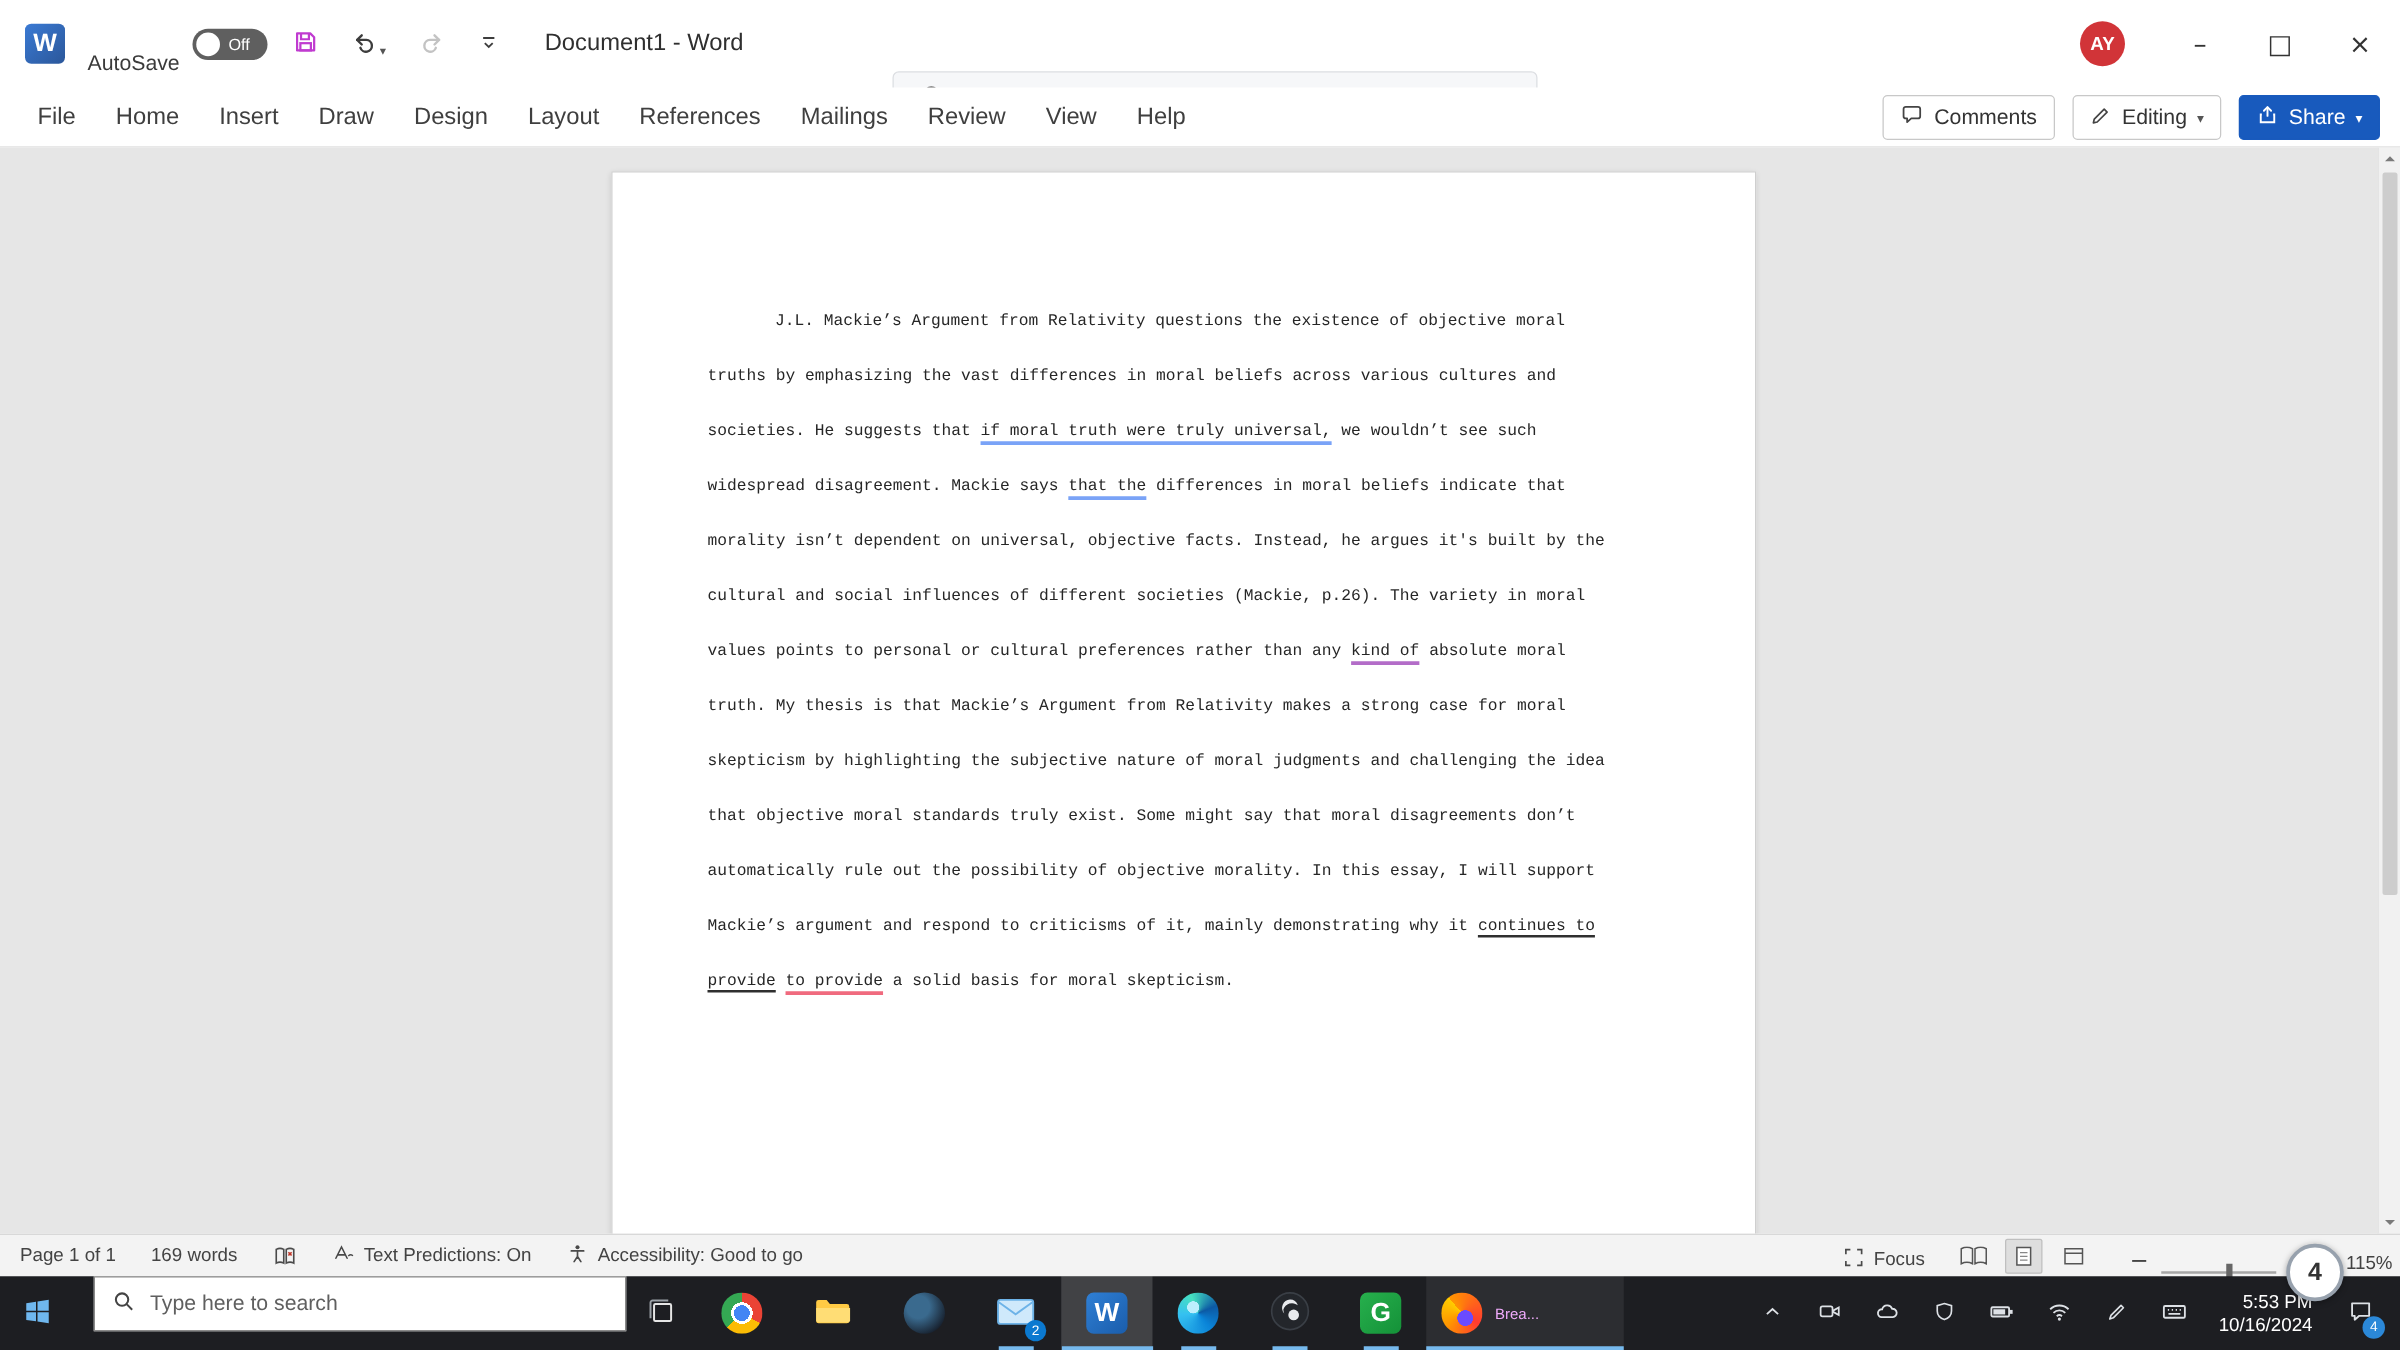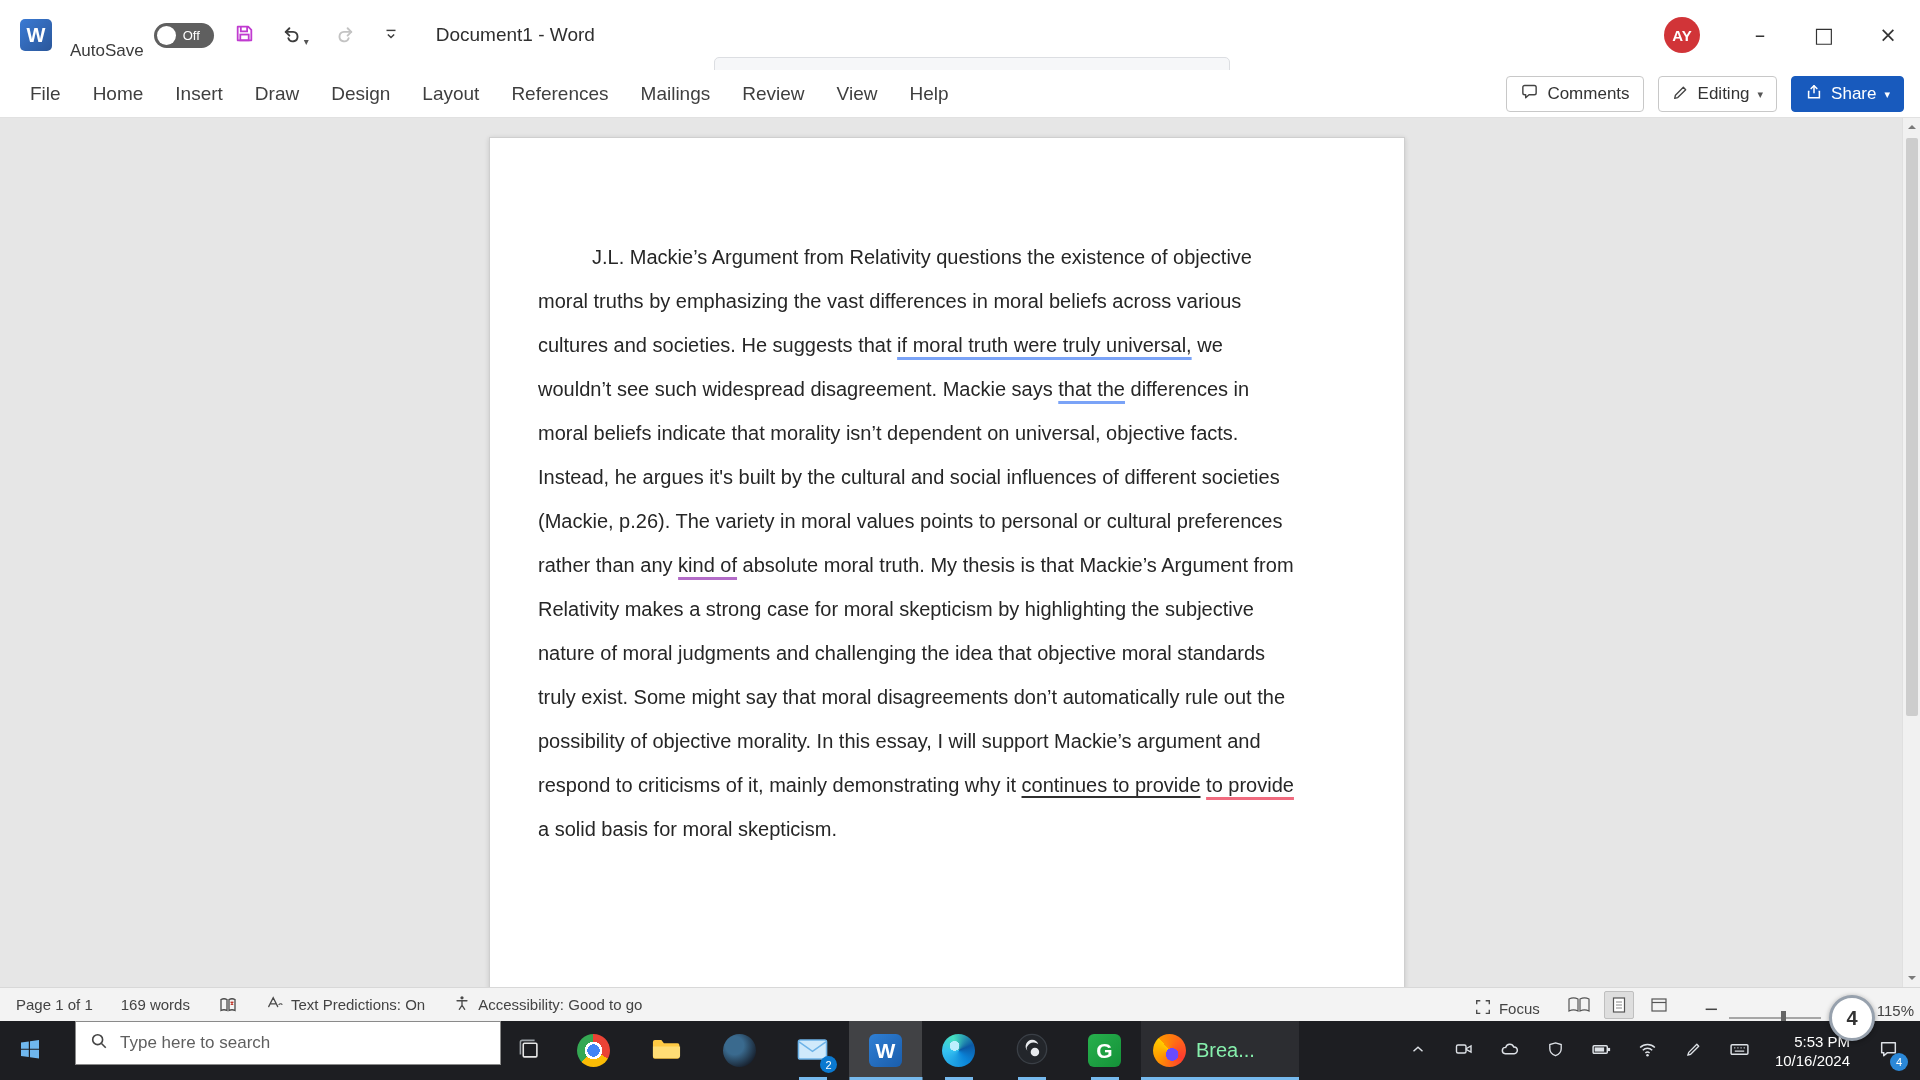--- a/index.html
+++ b/index.html
@@ -29,21 +29,21 @@
   .rtab { background:none; border:none; font-size:19px; color:#3f3f3f; padding:0 16px; height:44px; cursor:pointer; font-family:"Liberation Sans", sans-serif; }
   .ribbon-right { position:absolute; right:16px; top:6px; display:flex; align-items:center; gap:14px; }
   .pill { height:36px; display:flex; align-items:center; gap:8px; background:#fff; border:1px solid #c8c8c8; border-radius:4px; padding:0 13px; font-size:17px; color:#333; cursor:pointer; font-family:"Liberation Sans", sans-serif; }
   .pill .chev { font-size:11px; color:#555; }
   .pill.share { background:#185abd; border-color:#185abd; color:#fff; }
   .pill.share .chev { color:#fff; }
 
   
   .canvas { position:absolute; top:118px; left:0; right:0; bottom:93px; background:#e6e6e6; overflow:hidden; }
   .page { position:absolute; left:489px; top:19px; width:916px; height:1160px; background:#fff; border:1px solid #cfcfcf; box-shadow:0 1px 5px rgba(0,0,0,.14); cursor:text; }
-  .para { padding:97px 105px 0 48px; font-size:20px; line-height:44px; color:#262626; text-indent:54px; }
+  .para { padding:97px 105px 0 76px; font-size:13px; line-height:44px; color:#262626; text-indent:54px;font-family:Liberation Mono, monospace; }
   .u-blue   { text-decoration:underline; text-decoration-color:#7aa3f7; text-decoration-thickness:3px; text-underline-offset:5px; }
   .u-purple { text-decoration:underline; text-decoration-color:#b36cc8; text-decoration-thickness:3px; text-underline-offset:5px; }
   .u-red    { text-decoration:underline; text-decoration-color:#f06a7e; text-decoration-thickness:3px; text-underline-offset:5px; }
   .u-dark   { text-decoration:underline; text-decoration-color:#2f2f2f; text-decoration-thickness:2px; text-underline-offset:4px; }
 
   .vscroll { position:absolute; right:0; top:0; bottom:0; width:18px; background:#f1f1f1; border-left:1px solid #e0e0e0; }
   .scroll-arrow { position:absolute; left:0; width:18px; height:18px; display:flex; align-items:center; justify-content:center; cursor:pointer; }
   .scroll-arrow.up { top:0; }
   .scroll-arrow.down { bottom:0; }
   .scroll-thumb { position:absolute; left:3px; top:20px; width:12px; height:578px; background:#cdcdcd; border-radius:2px; cursor:grab; }
@@ -69,21 +69,21 @@
   .tsearch { width:426px; height:44px; margin-left:16px; background:#fff; border:1px solid #8a8a8a; display:flex; align-items:center; padding-left:14px; gap:12px; cursor:text; }
   .tsearch-txt { font-size:17px; color:#5f5f5f; }
   .taskview { width:56px; height:59px; background:none; border:none; display:flex; align-items:center; justify-content:center; cursor:pointer; }
   .apps { display:flex; align-items:stretch; height:59px; }
   .tb-app { position:relative; width:73px; height:59px; background:none; border:none; display:flex; align-items:center; justify-content:center; cursor:pointer; }
   .tb-app.open::after { content:""; position:absolute; bottom:0; left:50%; transform:translateX(-50%); width:28px; height:3px; background:#76b9ed; }
   .tb-app.active { background:rgba(255,255,255,.16); }
   .tb-app.active::after { width:100%; }
   .tb-app.wide { width:158px; justify-content:flex-start; padding-left:12px; gap:10px; background:rgba(255,255,255,.07); }
   .tb-app.wide::after { width:100%; }
-  .tlabel { color:#86efac; font-size:20px; }
+  .tlabel { color:#f0abfc; font-size:12px; }
   .badge { position:absolute; right:12px; bottom:7px; min-width:17px; height:17px; border-radius:9px; background:#0b79d0; color:#fff; font-size:11px; display:flex; align-items:center; justify-content:center; }
   .icon-circle { width:33px; height:33px; border-radius:50%; }
   .chrome { background:radial-gradient(circle at 50% 50%, #4285f4 0 27%, #fff 27% 37%, transparent 37%), conic-gradient(#ea4335 0 33%, #fbbc05 33% 63%, #34a853 63% 100%); }
   .steam { background:radial-gradient(circle at 35% 35%, #3a6a8e 0 30%, #17202d 78%); }
   .edge { background:radial-gradient(circle at 38% 36%, #bdeffd 0 16%, transparent 17%), conic-gradient(from 140deg, #0a84d8, #35c1f1 35%, #46e0c0 55%, #0c59a4 80%, #0a84d8); }
   .firefox { background:radial-gradient(circle at 58% 62%, #6a4bff 0 22%, transparent 23%), conic-gradient(from -40deg, #ff9500, #ff3b30 45%, #ff9500 75%, #ffcc00); }
   .tile { width:33px; height:33px; border-radius:6px; color:#fff; font-weight:bold; font-size:21px; display:flex; align-items:center; justify-content:center; }
   .wordtile { background:linear-gradient(135deg,#2f7fd4,#1a5dab); }
   .gtile { background:linear-gradient(135deg,#27b04d,#149138); }
   .tray { margin-left:auto; display:flex; align-items:center; height:59px; }

